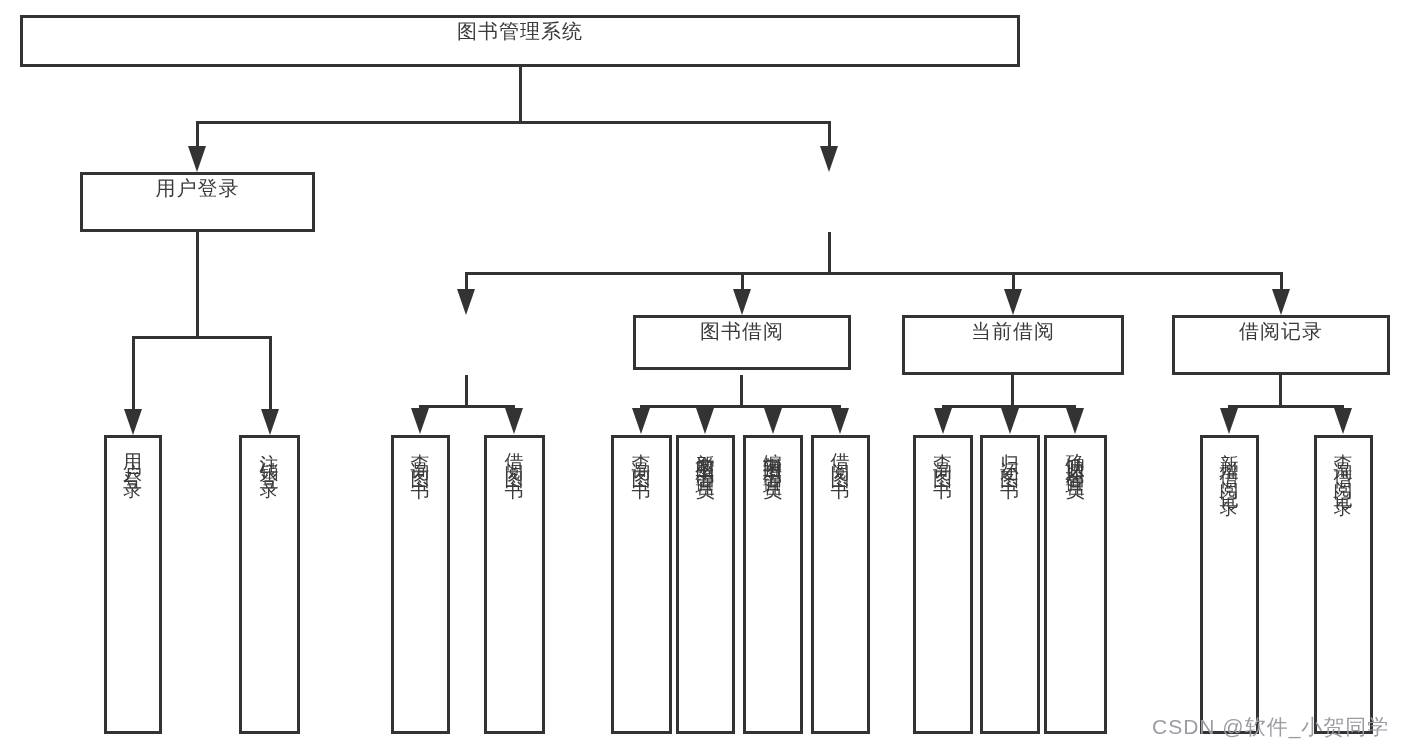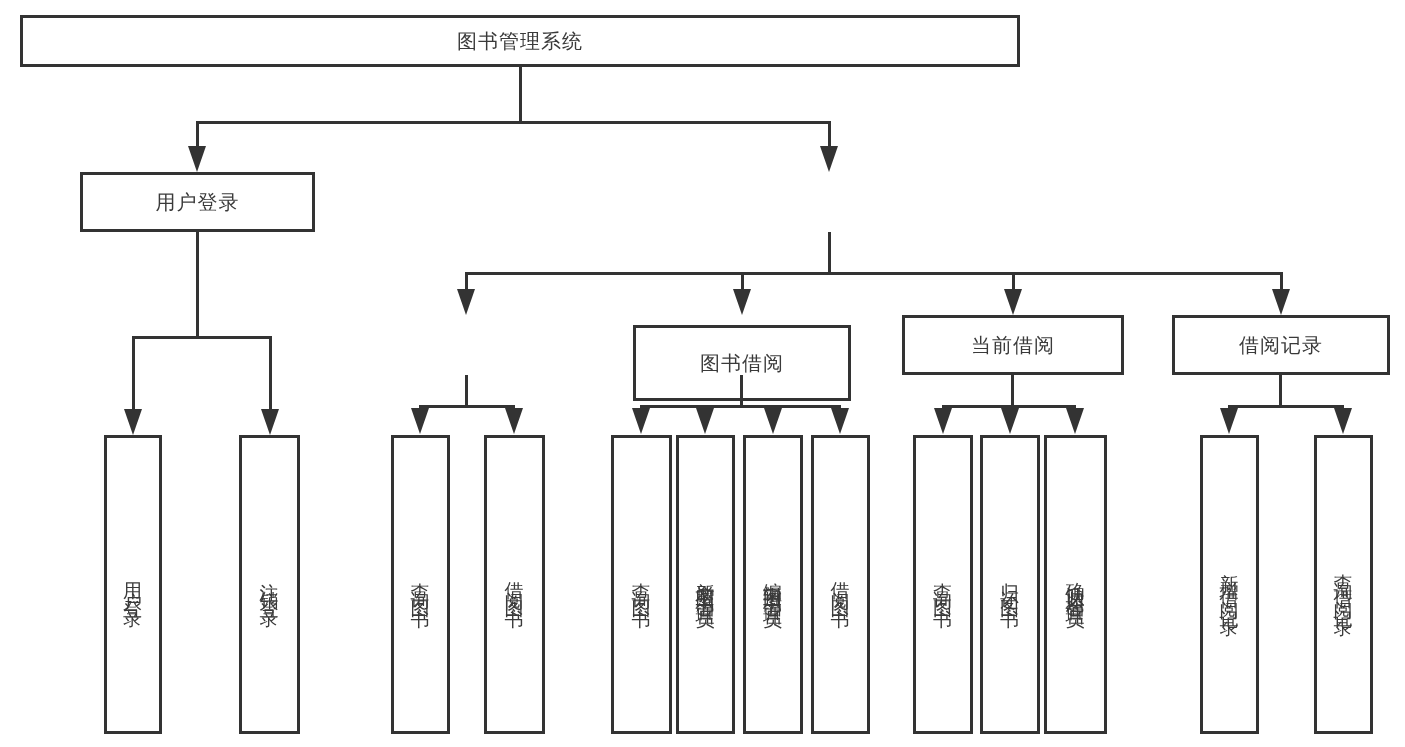--- a/index.html
+++ b/index.html
@@ -11,21 +11,21 @@
   }
   html,body{margin:0;padding:0;background:var(--bg);}
   .stage{
     position:relative;width:1405px;height:747px;background:var(--bg);
     font-family:"Liberation Sans","DejaVu Sans",sans-serif;
     color:var(--text);overflow:hidden;
   }
   .box{
     position:absolute;box-sizing:border-box;
     background:var(--box-bg);border:3px solid var(--line);
-    display:flex;align-items:center;justify-content:center;
+    display:flex;justify-content:center;
   }
   .box .htext{
     font-size:20px;letter-spacing:1px;white-space:nowrap;color:var(--text);
   }
   .box .vtext{
     writing-mode:vertical-rl;text-orientation:mixed;
     font-size:19px;letter-spacing:9px;line-height:1;color:var(--text);
     white-space:nowrap;
   }
   .vline{position:absolute;width:3px;background:var(--line);}
@@ -72,21 +72,21 @@
   <div class="hline" style="left:465px;top:272px;width:817px"></div>
   <div class="vline" style="left:465px;top:272px;height:20px"></div>
   <div class="arrow" style="left:457px;top:289px"></div>
   <div class="vline" style="left:741px;top:272px;height:20px"></div>
   <div class="arrow" style="left:733px;top:289px"></div>
   <div class="vline" style="left:1012px;top:272px;height:20px"></div>
   <div class="arrow" style="left:1004px;top:289px"></div>
   <div class="vline" style="left:1280px;top:272px;height:20px"></div>
   <div class="arrow" style="left:1272px;top:289px"></div>
 
-  <div class="box" style="left:633px;top:325px;width:218px;height:76px">
+  <div class="box" style="left:633px;top:315px;width:218px;height:55px">
     <span class="htext">图书借阅</span>
   </div>
   <div class="box" style="left:902px;top:315px;width:222px;height:60px">
     <span class="htext">当前借阅</span>
   </div>
   <div class="box" style="left:1172px;top:315px;width:218px;height:60px">
     <span class="htext">借阅记录</span>
   </div>
 
   <div class="vline" style="left:465px;top:375px;height:33px"></div>
@@ -149,14 +149,15 @@
     <span class="vtext" style="letter-spacing:4px">确认归还（管理员）</span>
   </div>
 
   <div class="box" style="left:1200px;top:435px;width:59px;height:299px">
     <span class="vtext">新增借阅记录</span>
   </div>
   <div class="box" style="left:1314px;top:435px;width:59px;height:299px">
     <span class="vtext">查询借阅记录</span>
   </div>
 
+  <div class="watermark">CSDN @软件_小贺同学</div>
 
 </div>
 
 </body></html>

